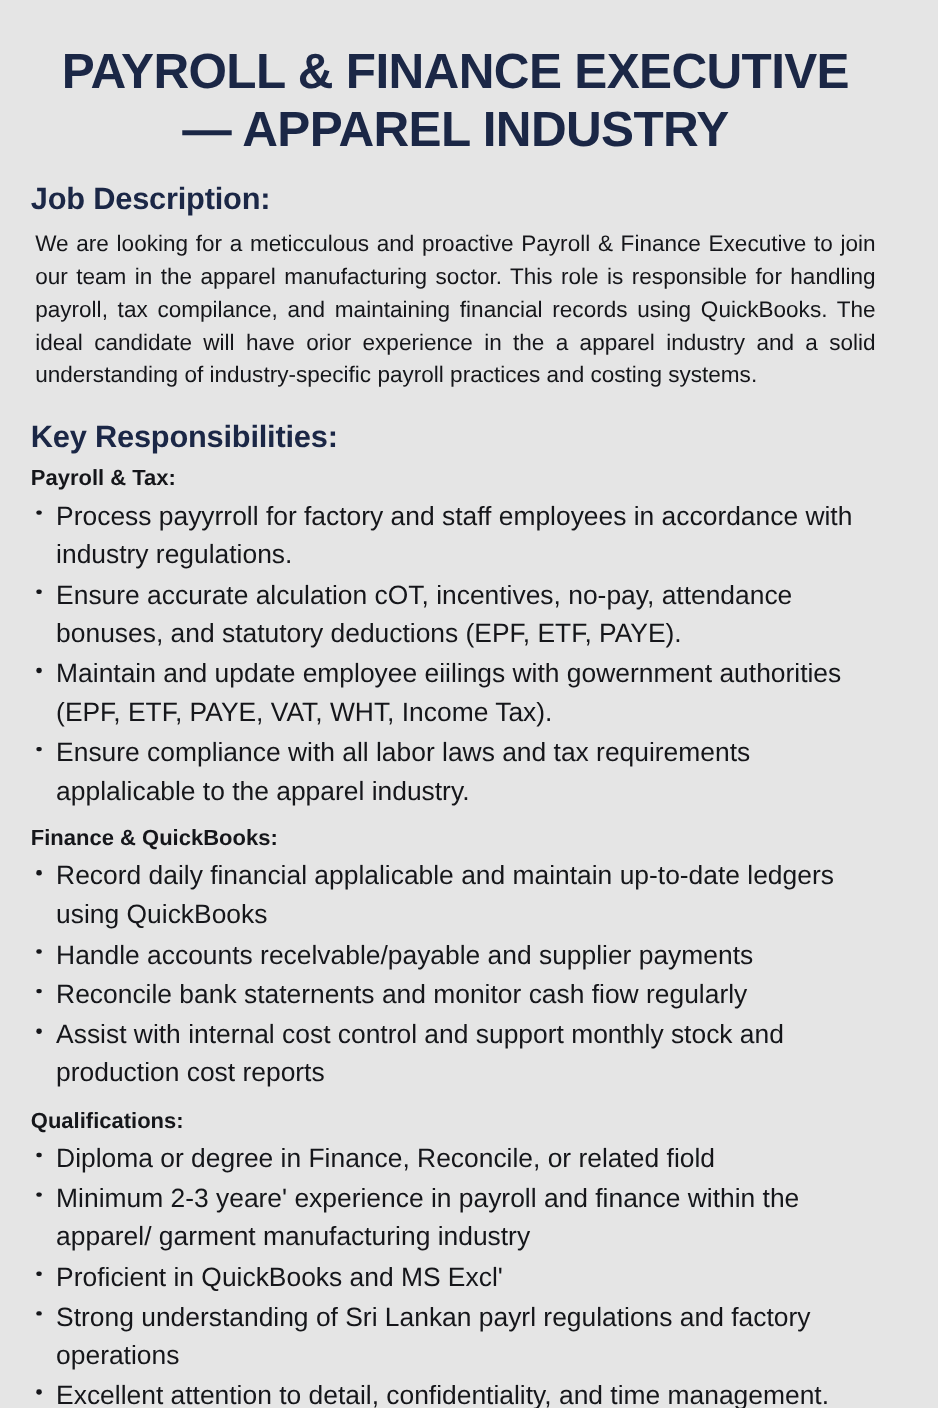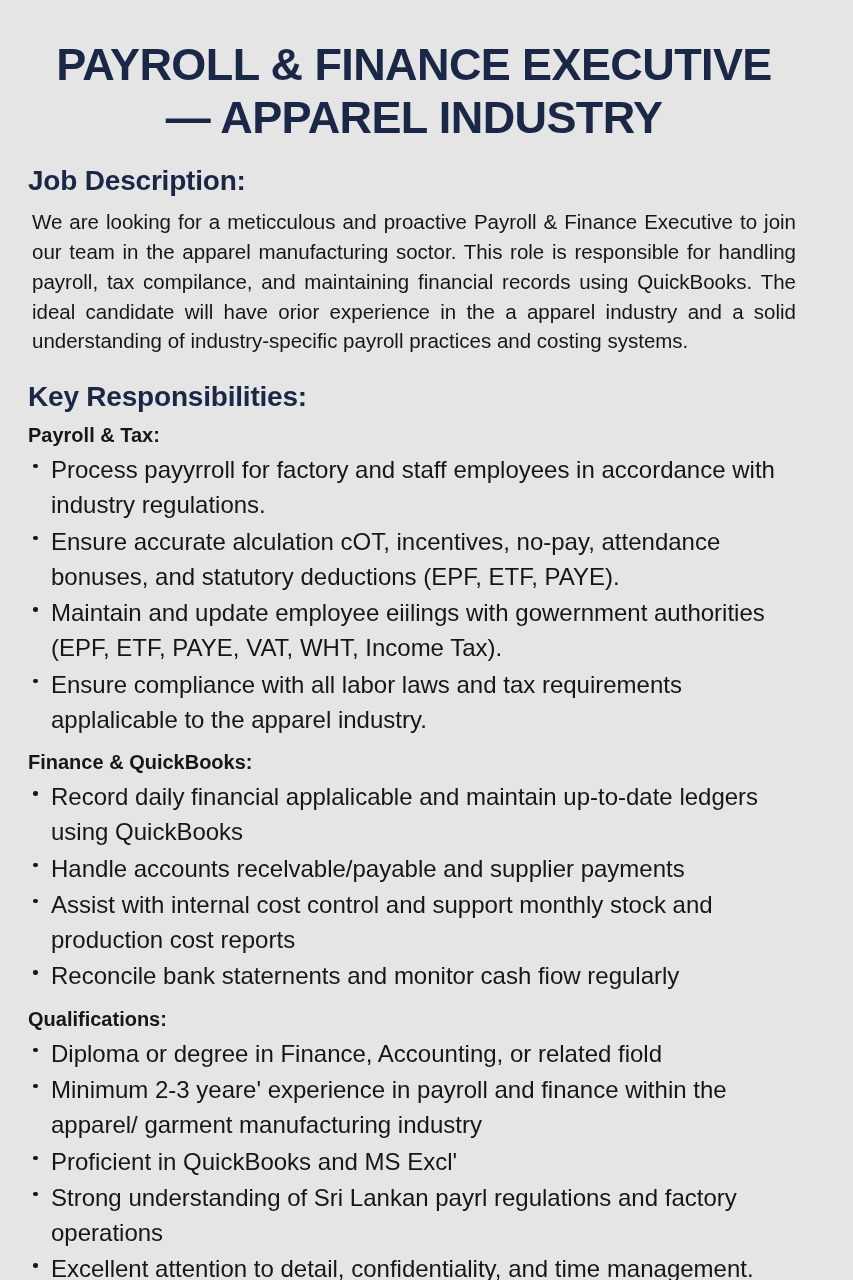--- a/index.html
+++ b/index.html
@@ -117,26 +117,26 @@
     <li>Process payyrroll for factory and staff employees in accordance with industry regulations.</li>
     <li>Ensure accurate alculation cOT, incentives, no-pay, attendance bonuses, and statutory deductions (EPF, ETF, PAYE).</li>
     <li>Maintain and update employee eiilings with gowernment authorities (EPF, ETF, PAYE, VAT, WHT, Income Tax).</li>
     <li>Ensure compliance with all labor laws and tax requirements applalicable to the apparel industry.</li>
   </ul>
 
   <h3 class="sub-heading">Finance &amp; QuickBooks:</h3>
   <ul class="bullets">
     <li>Record daily financial applalicable and maintain up-to-date ledgers using QuickBooks</li>
     <li>Handle accounts recelvable/payable and supplier payments</li>
+    <li>Reconcile bank staternents and monitor cash fiow regularly</li>
     <li>Assist with internal cost control and support monthly stock and production cost reports</li>
-    <li>Reconcile bank staternents and monitor cash fiow regularly</li>
   </ul>
 
   <h3 class="sub-heading">Qualifications:</h3>
   <ul class="bullets qual-list">
-    <li>Diploma or degree in Finance, Accounting, or related fiold</li>
+    <li>Diploma or degree in Finance, Reconcile, or related fiold</li>
     <li>Minimum 2-3 yeare' experience in payroll and finance within the apparel/ garment manufacturing industry</li>
     <li>Proficient in QuickBooks and MS Excl'</li>
     <li>Strong understanding of Sri Lankan payrl regulations and factory operations</li>
     <li>Excellent attention to detail, confidentiality, and time management.</li>
   </ul>
 
 </div>
 
 </body></html>

